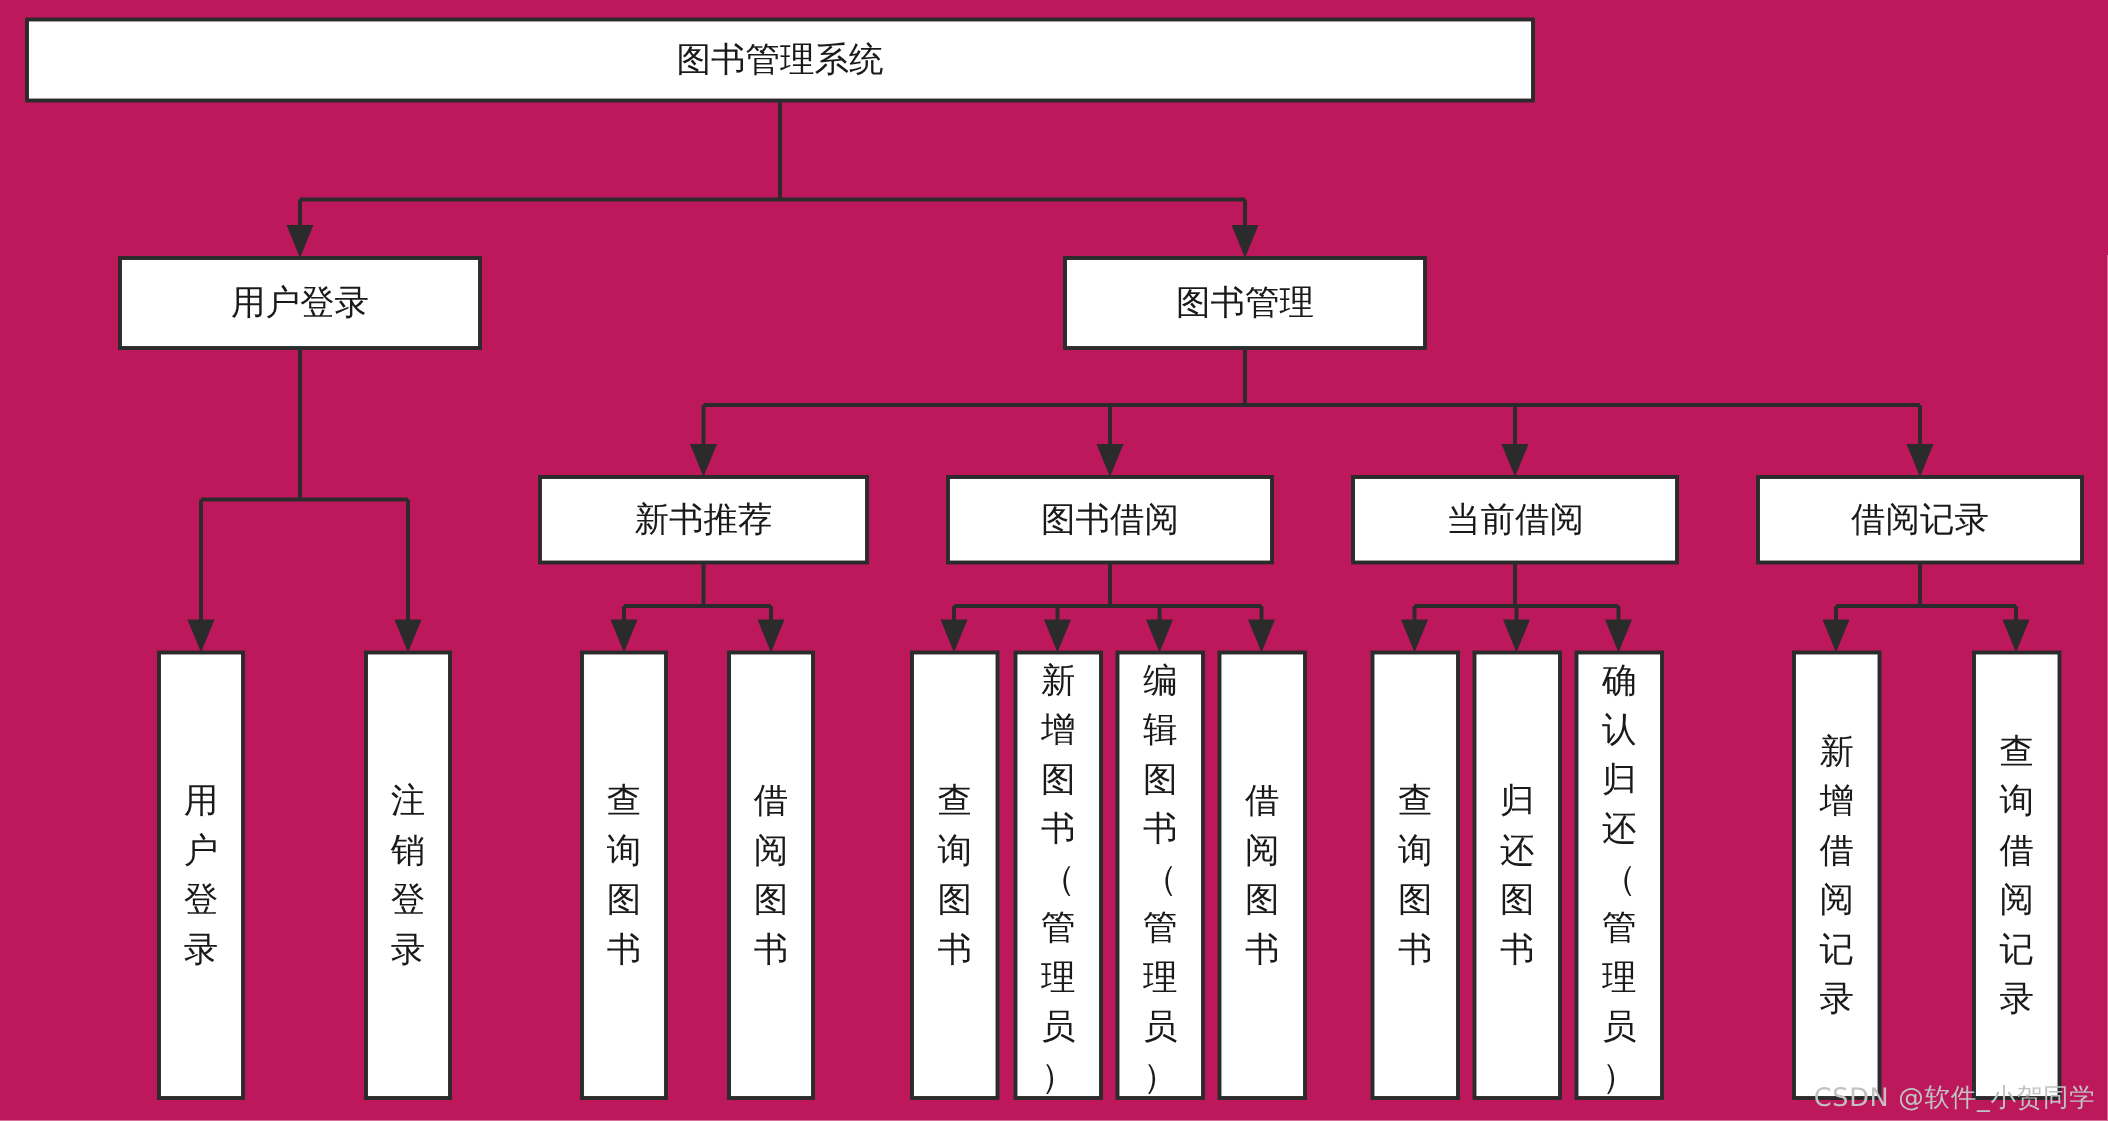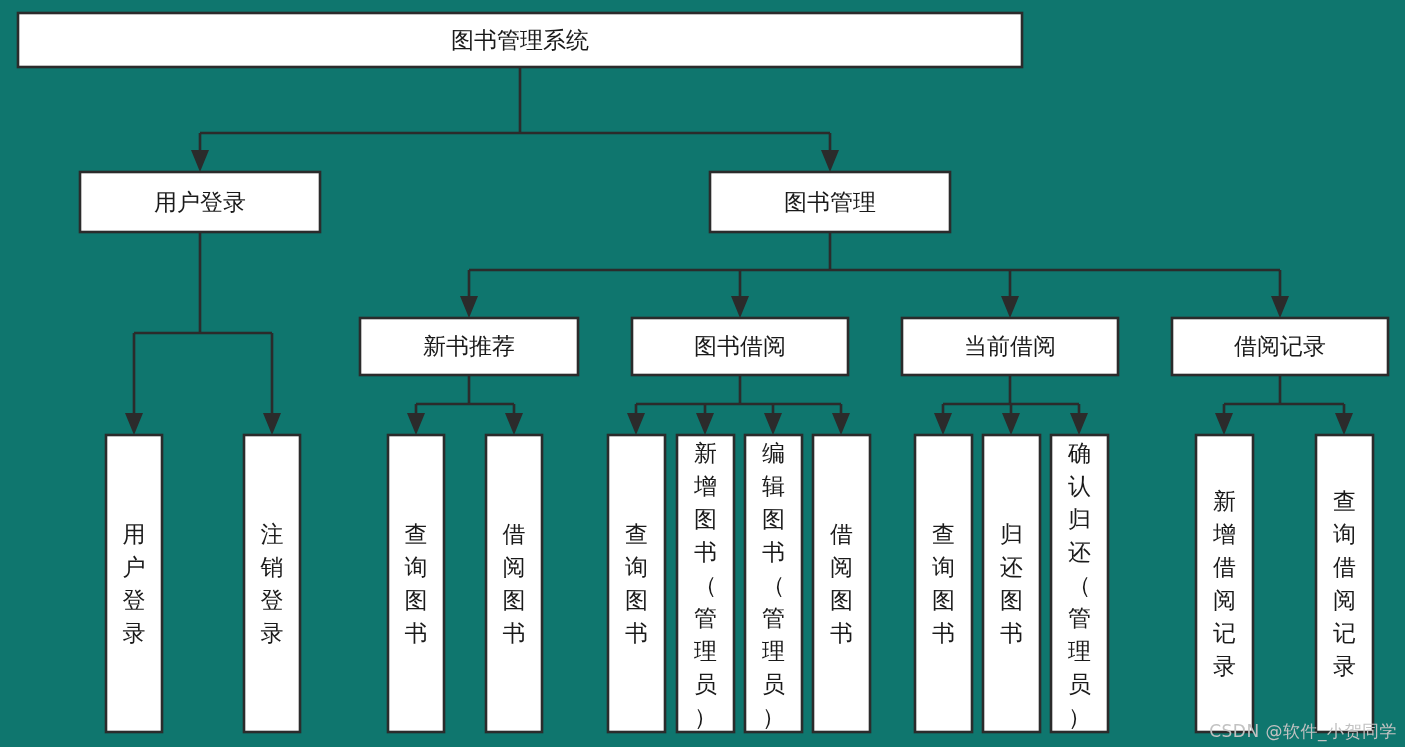--- a/index.html
+++ b/index.html
@@ -12,21 +12,21 @@
     width: 1405px;
     height: 747px;
     font-family: "DejaVu Sans", "Liberation Sans", sans-serif;
     overflow: hidden;
     position: relative;
   }
   #diagram-root {
     position: relative;
     width: 1405px;
     height: 747px;
-    background: #0f766e;
+    background: #be185d;
   }
   svg.diagram-canvas {
     position: absolute;
     left: 0;
     top: 0;
     width: 1405px;
     height: 747px;
     display: block;
   }
   .node-box {

